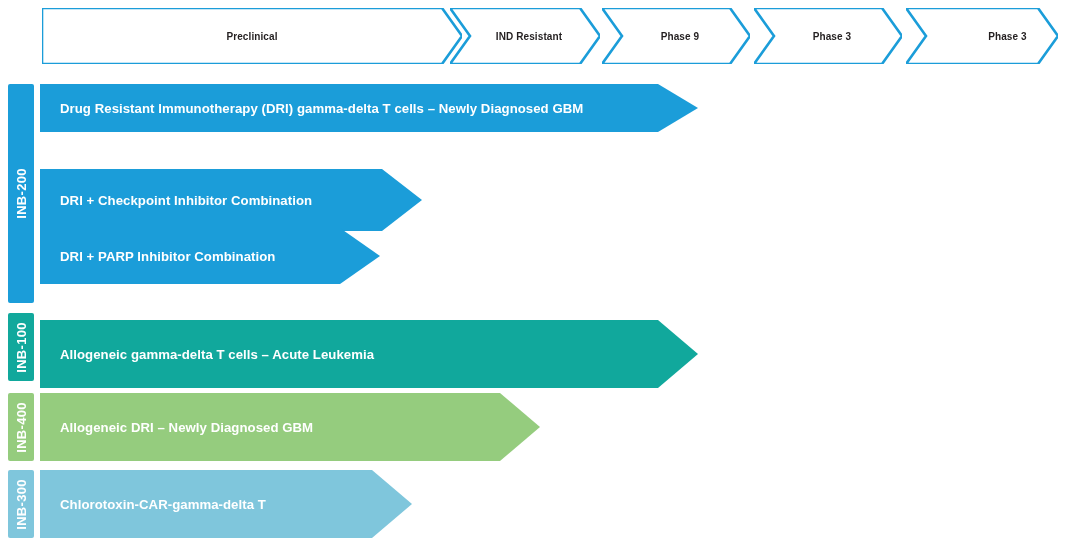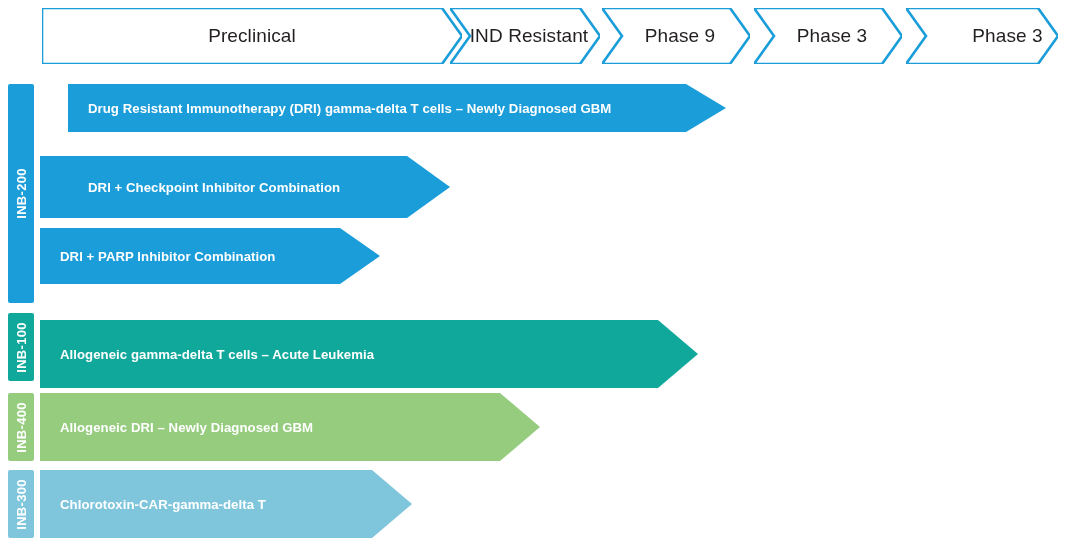--- a/index.html
+++ b/index.html
@@ -36,22 +36,22 @@
     position: absolute;
     left: 0;
     top: 0;
     width: 100%;
     height: 100%;
     display: block;
   }
   .phase-label {
     position: relative;
     z-index: 2;
-    font-size: 19px;
-    font-weight: normal;
+    font-size: 10px;
+    font-weight: bold;
     color: #231f20;
     letter-spacing: 0.1px;
     white-space: nowrap;
     text-align: center;
   }
 
   
   .program-tab {
     position: absolute;
     left: 8px;
@@ -128,27 +128,27 @@
         <path d="M0,0 L132,0 L152,28 L132,56 L0,56 L20,28 Z" fill="#ffffff" stroke="#1B9DD9" stroke-width="2.6" vector-effect="non-scaling-stroke"></path>
       </svg>
       <span class="phase-label" style="padding-left: 8px; margin-left: 43px;">Phase 3</span>
     </div>
   </div>
 
 <div id="pipeline-body">
     <div class="program-tab" style="top: 84px; height: 219px; background: rgb(27, 157, 217);">
       <span class="program-tab-label">INB-200</span>
     </div>
-    <div class="bar" style="left: 40px; top: 84px; width: 658px; height: 48px; margin-left: 28px;">
+    <div class="bar" style="left: 40px; top: 84px; width: 658px; height: 48px;">
       <svg viewBox="0 0 658 64" preserveAspectRatio="none">
         <path d="M0,0 L618,0 L658,32 L618,64 L0,64 Z" fill="#1B9DD9"></path>
       </svg>
       <span class="bar-label">Drug Resistant Immunotherapy (DRI) gamma-delta T cells – Newly Diagnosed GBM</span>
     </div>
-    <div class="bar" style="left: 40px; top: 156px; width: 382px; height: 62px; padding-left: 28px;">
+    <div class="bar" style="left: 40px; top: 169px; width: 382px; height: 62px;">
       <svg viewBox="0 0 382 62" preserveAspectRatio="none">
         <path d="M0,0 L342,0 L382,31 L342,62 L0,62 Z" fill="#1B9DD9"></path>
       </svg>
       <span class="bar-label">DRI + Checkpoint Inhibitor Combination</span>
     </div>
     <div class="bar" style="left: 40px; top: 228px; width: 340px; height: 56px;">
       <svg viewBox="0 0 340 62" preserveAspectRatio="none">
         <path d="M0,0 L300,0 L340,31 L300,62 L0,62 Z" fill="#1B9DD9"></path>
       </svg>
       <span class="bar-label">DRI + PARP Inhibitor Combination</span>

